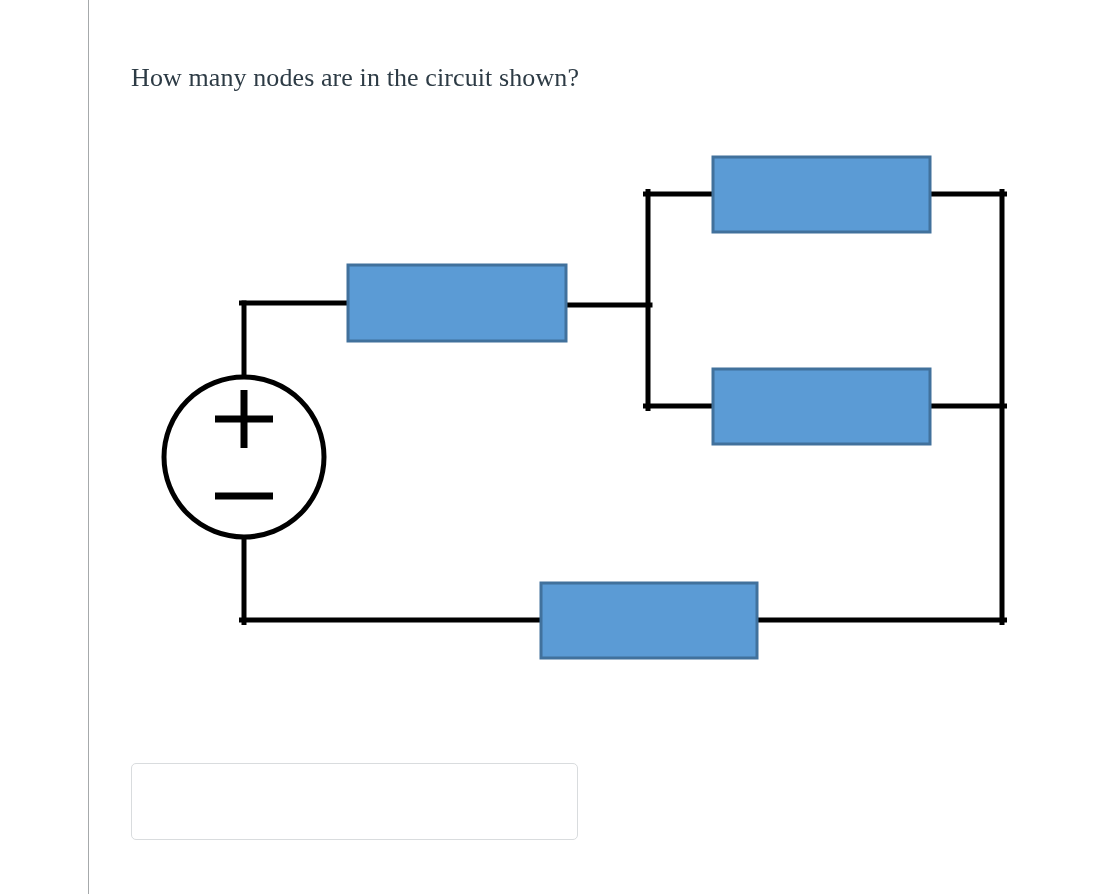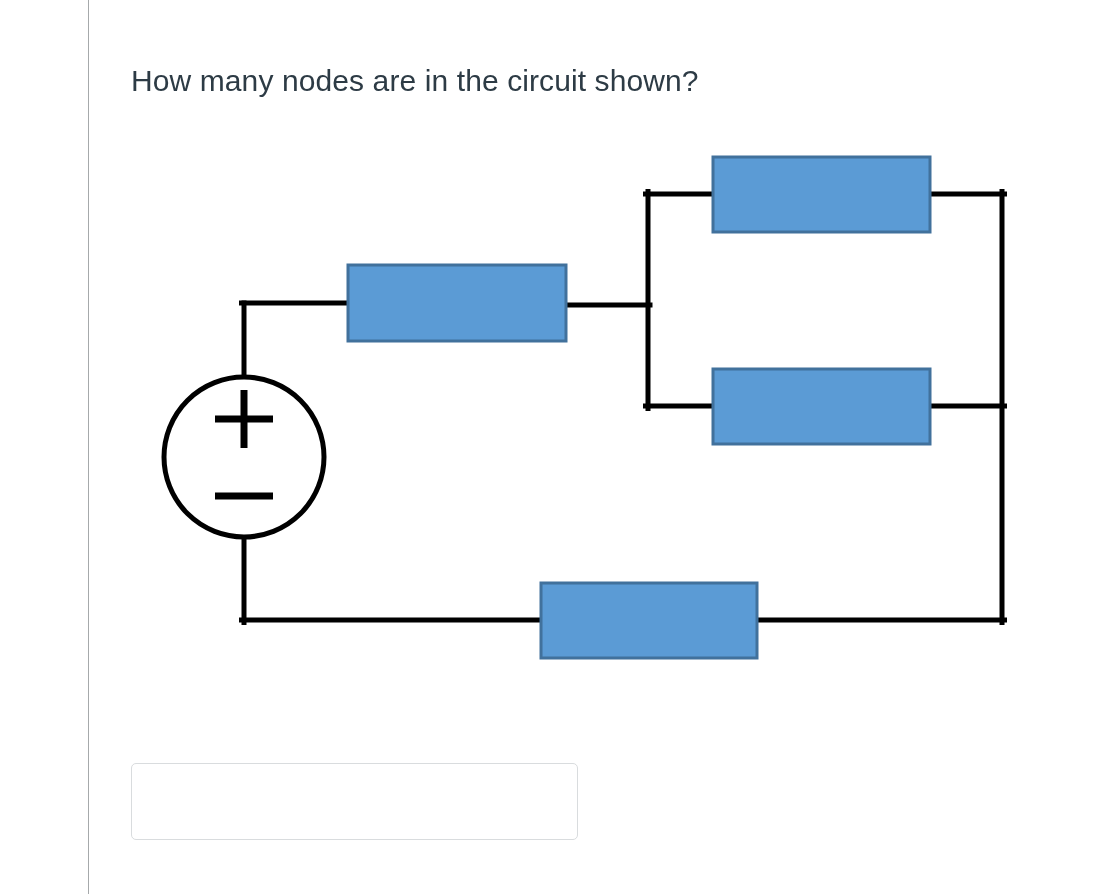--- a/index.html
+++ b/index.html
@@ -26,22 +26,22 @@
     top: 0;
     width: 1px;
     height: 894px;
     background: #a6a9ab;
   }
   #question-text {
     position: absolute;
     left: 131px;
     top: 62px;
     width: 860px;
-    font-family: Liberation Sans, sans-serif;
-    font-size: 30px;
+    font-family: Liberation Serif, serif;
+    font-size: 26px;
     line-height: 1.25;
     font-weight: 400;
     color: #2d3b45;
     letter-spacing: 0.1px;
     white-space: nowrap;
   }
   #circuit-figure {
     position: absolute;
     left: 131px;
     top: 120px;

